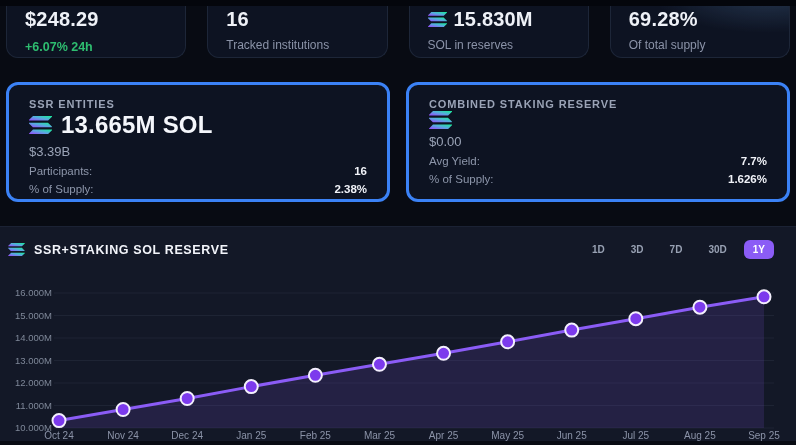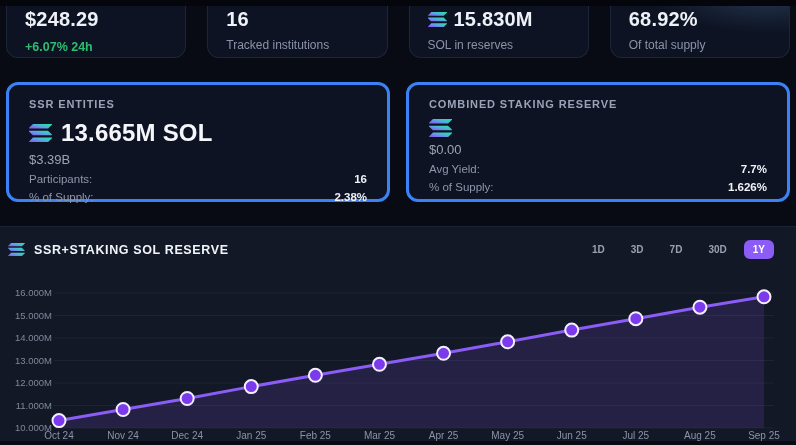--- a/index.html
+++ b/index.html
@@ -38,21 +38,21 @@
     padding:0 6px; margin-top:24px;
   }
   .big-card {
     height:120px;
     background:#0d1322;
     border:3px solid #3b82f6;
     border-radius:12px;
     padding:13px 20px 10px 20px;
   }
   .card-header { font-size:11px; font-weight:600; letter-spacing:0.08em; color:#9aa3b6; }
-  .card-value-row { display:flex; align-items:center; gap:9px; margin-top:9px; }
+  .card-value-row { display:flex; align-items:center; gap:9px; margin-top:1px; }
   .card-value { font-size:24px; font-weight:700; letter-spacing:0.2px; color:#f4f6fb; }
   .card-usd { margin-top:5px; font-size:13px; color:#9aa3b6; }
   .kv { display:flex; justify-content:space-between; align-items:baseline; margin-top:6px; }
   .kv-label { font-size:11.5px; color:#8d96aa; }
   .kv-value { font-size:11.5px; font-weight:700; color:#f0f2f8; }
 
   
   .chart-panel {
     position:absolute; left:0; top:226px; width:796px; height:215px;
     background:#131827;
@@ -106,21 +106,21 @@
   <div class="stat-card">
     <div class="stat-value">
       <svg class="sol-icon" width="19" height="15">
           <use href="#sol-logo" width="19" height="15"></use>
         </svg>
       <span>15.830M</span>
     </div>
     <div class="stat-sub">SOL in reserves</div>
   </div>
   <div class="stat-card glow">
-    <div class="stat-value">68.92%</div>
+    <div class="stat-value">69.28%</div>
     <div class="stat-sub">Of total supply</div>
   </div>
 </section>
 
 <section class="cards-row">
   <div class="big-card">
     <div class="card-header">SSR ENTITIES</div>
     <div class="card-value-row">
       <svg class="sol-icon" width="23" height="18">
           <use href="#sol-logo" width="23" height="18"></use>

